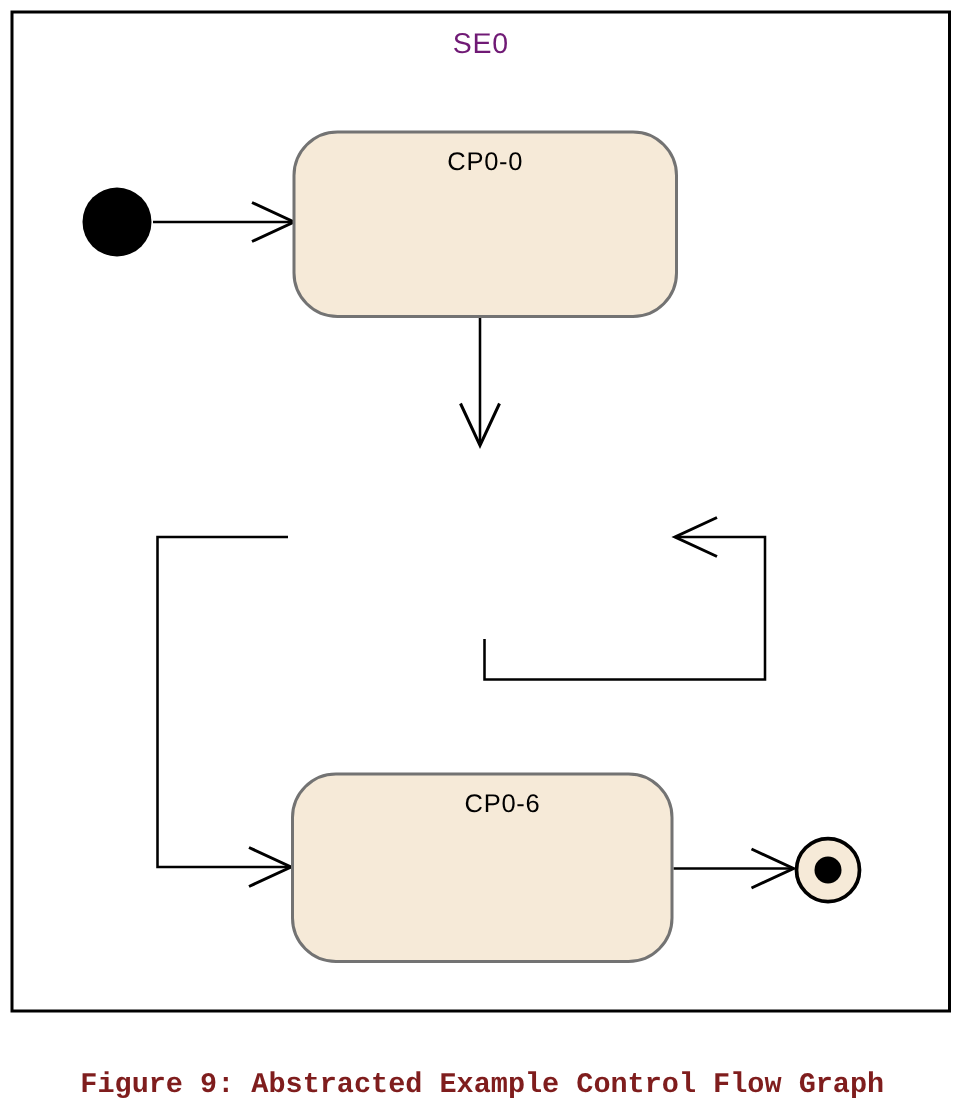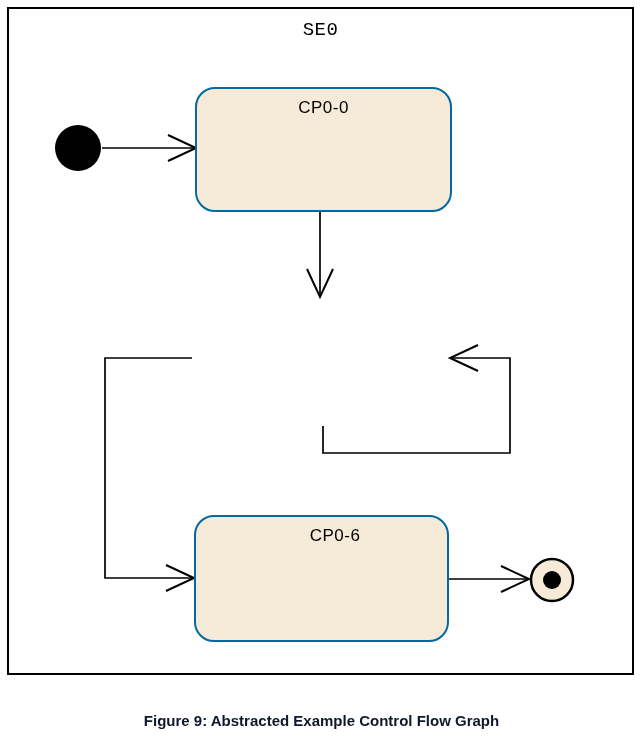--- a/index.html
+++ b/index.html
@@ -26,58 +26,58 @@
     background: transparent;
   }
   .frame-title {
     position: absolute;
     top: 10px;
     left: 0;
     width: 100%;
     text-align: center;
     font-size: 19px;
     letter-spacing: 0.5px;
-    color: #000000;
-    font-family: Liberation Mono, monospace;
+    color: #701a75;
   }
   svg.connectors {
     position: absolute;
     left: 0;
     top: 0;
     width: 643px;
     height: 741px;
     pointer-events: none;
   }
   .node {
     position: absolute;
     box-sizing: border-box;
     background: #F6EAD8;
-    border: 2px solid #0369a1;
-    border-radius: 20px;
+    border: 2px solid #737373;
+    border-radius: 30px;
     text-align: center;
   }
   .node .node-label {
     display: inline-block;
     margin-top: 9px;
     font-size: 17px;
     letter-spacing: 0.5px;
     color: #000000;
   }
   #node-cp0-0 { left: 195px; top: 87px;  width: 257px; height: 125px; }
   #node-cp0-1 { left: 192px; top: 297px; width: 256px; height: 129px; }
   #node-cp0-6 { left: 194px; top: 515px; width: 255px; height: 127px; padding-left: 27px; }
   .caption {
     position: absolute;
     top: 712px;
     left: 0;
     width: 100%;
     text-align: center;
     font-weight: bold;
-    font-size: 15px;
-    color: #0f172a;
+    font-size: 19px;
+    color: #7f1d1d;
+    font-family: Liberation Mono, monospace;
   }
 </style>
 </head>
 <body>
 
 <div id="stage">
 
   <div class="frame">
     <div class="frame-title">SE0</div>
   </div>

